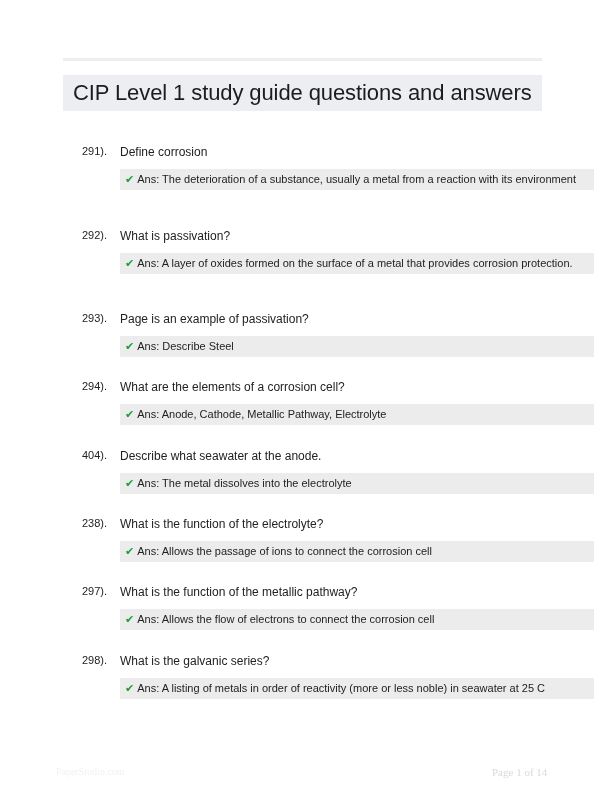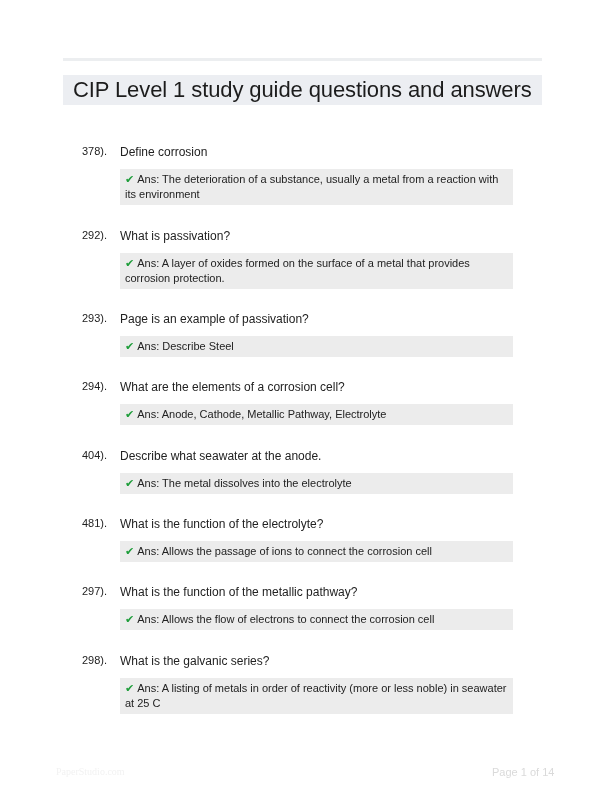--- a/index.html
+++ b/index.html
@@ -1,40 +1,40 @@
 <!DOCTYPE html>
 <html><head>
 <meta charset="utf-8">
 <style>
   html, body { margin:0; padding:0; background:#ffffff; }
   body { width:606px; height:800px; position:relative; overflow:hidden;
          font-family:"Liberation Sans", "DejaVu Sans", sans-serif; color:#1f1f1f; }
   .divider { position:absolute; left:63px; top:58px; width:479px; height:3px; background:#eceef0; }
-  .title-box { position:absolute; left:63px; top:75px; width:479px; height:30px; background:#eceef2;
+  .title-box { position:absolute; left:63px; top:75px; width:479px; height:36px; background:#eceef2;
                box-sizing:border-box; padding-left:10px; display:flex; align-items:center; }
   .title { font-size:22px; color:#1c1c1c; letter-spacing:-0.1px; }
   .qa { position:absolute; left:0; width:606px; }
   .qnum { position:absolute; left:82px; top:0; font-size:11px; color:#222; }
   .qtext { position:absolute; left:120px; top:0; font-size:12px; color:#222; }
-  .ans { position:absolute; left:120px; top:24px; width:393px; box-sizing:border-box;
+  .ans { position:absolute; left:120px; top:24px; width:474px; box-sizing:border-box;
          background:#ececec; padding:3px 5px 3px 5px; font-size:11px; line-height:15px; color:#222; }
   .check { color:#1e9d3a; font-size:11px; font-weight:bold; margin-right:3px; }
   .footer-left { position:absolute; left:56px; top:766px; font-size:10px; color:#f2f2f2; font-family:"Liberation Serif", serif; }
-  .footer-right { position:absolute; left:492px; top:766px; font-size:11px; color:#dadada; font-family:Liberation Sans, sans-serif; }
+  .footer-right { position:absolute; left:492px; top:766px; font-size:11px; color:#dadada; font-family:Liberation Serif, serif; }
 </style>
 </head>
 <body>
 
 <div class="divider"></div>
 <div class="title-box">
   <span class="title">CIP Level 1 study guide questions and answers</span>
 </div>
 
 <div class="qa" style="top:145px">
-  <span class="qnum">378).</span>
+  <span class="qnum">291).</span>
   <span class="qtext">Define corrosion</span>
   <div class="ans"><span class="check">✔</span><span>Ans: The deterioration of a substance, usually a metal from a reaction with its environment</span></div>
 </div>
 
 <div class="qa" style="top:229px">
   <span class="qnum">292).</span>
   <span class="qtext">What is passivation?</span>
   <div class="ans"><span class="check">✔</span><span>Ans: A layer of oxides formed on the surface of a metal that provides corrosion protection.</span></div>
 </div>
 
@@ -50,21 +50,21 @@
   <div class="ans"><span class="check">✔</span><span>Ans: Anode, Cathode, Metallic Pathway, Electrolyte</span></div>
 </div>
 
 <div class="qa" style="top:449px">
   <span class="qnum">404).</span>
   <span class="qtext">Describe what seawater at the anode.</span>
   <div class="ans"><span class="check">✔</span><span>Ans: The metal dissolves into the electrolyte</span></div>
 </div>
 
 <div class="qa" style="top:517px">
-  <span class="qnum">481).</span>
+  <span class="qnum">238).</span>
   <span class="qtext">What is the function of the electrolyte?</span>
   <div class="ans"><span class="check">✔</span><span>Ans: Allows the passage of ions to connect the corrosion cell</span></div>
 </div>
 
 <div class="qa" style="top:585px">
   <span class="qnum">297).</span>
   <span class="qtext">What is the function of the metallic pathway?</span>
   <div class="ans"><span class="check">✔</span><span>Ans: Allows the flow of electrons to connect the corrosion cell</span></div>
 </div>
 

